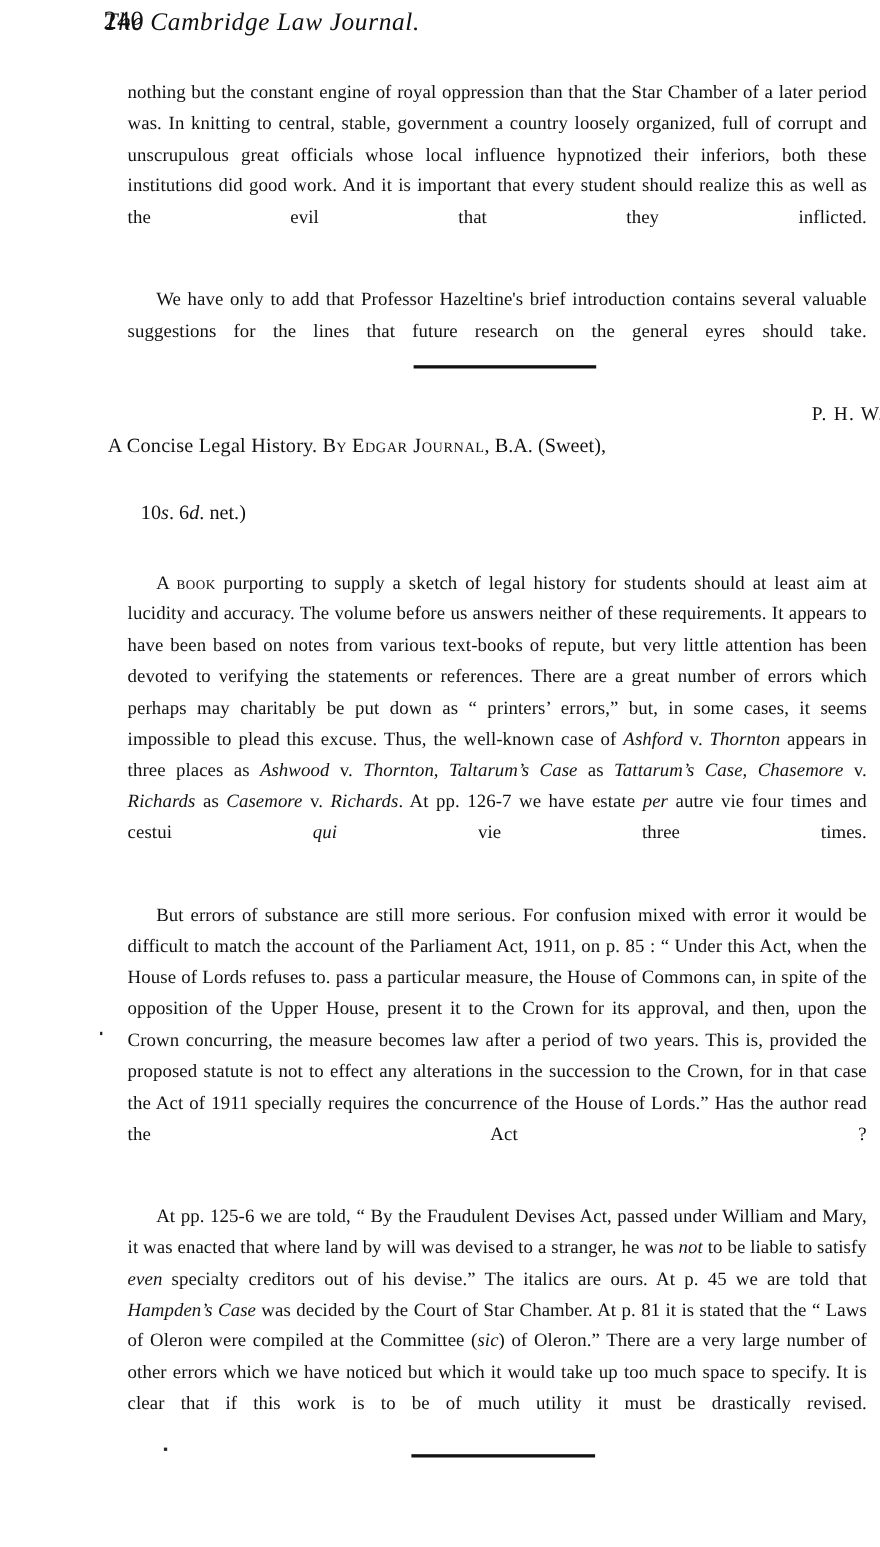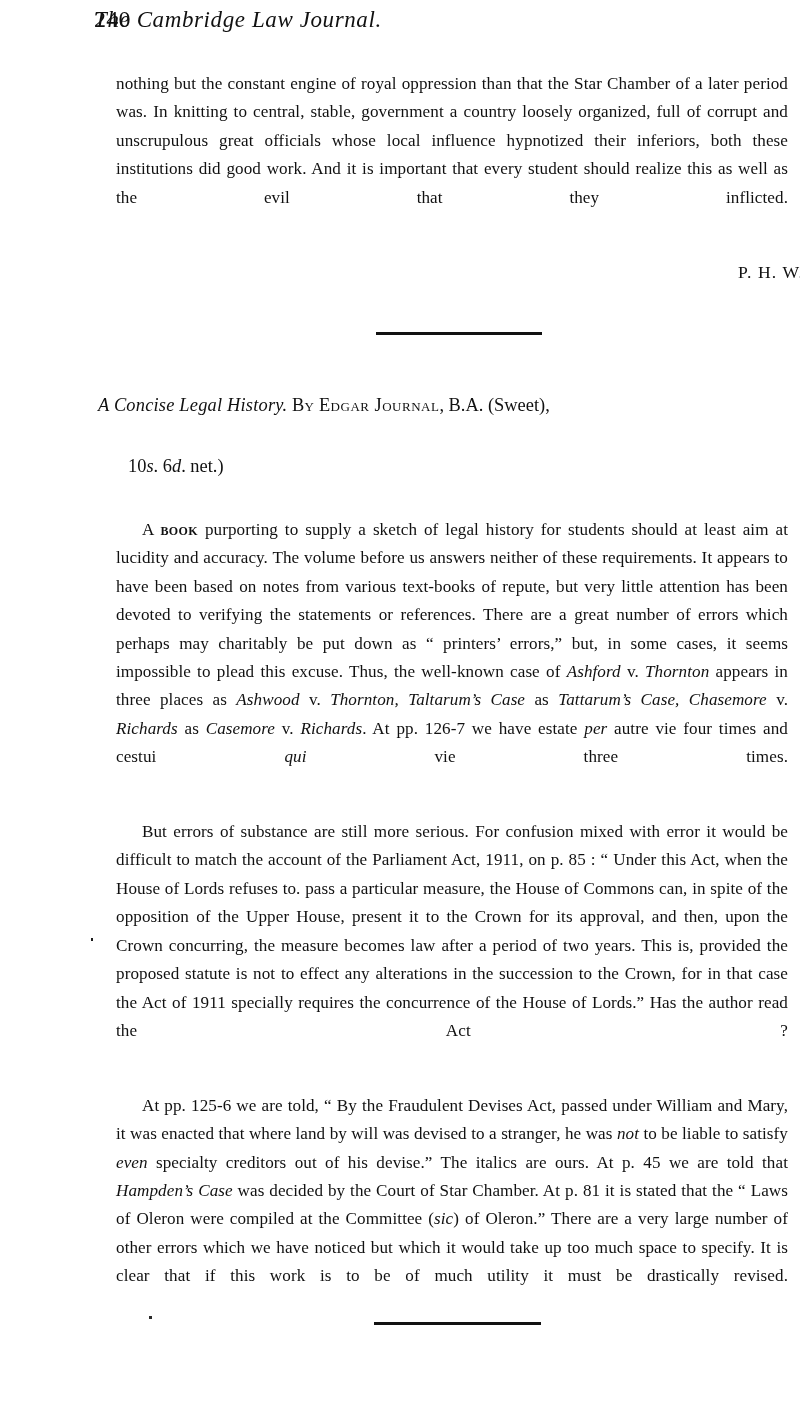--- a/index.html
+++ b/index.html
@@ -78,21 +78,20 @@
     content: "";
     display: inline-block;
     width: 100%;
   }
 
   i, em { font-style: italic; }
 
   .smallcaps {
     font-variant: small-caps;
     letter-spacing: 0.4px;
-    font-weight: bold;
   }
 
   .signature {
     margin: 0;
     font-size: 17.6px;
     line-height: 28px;
     text-align: right;
     letter-spacing: 1.1px;
     padding-right: 2px;
   }
@@ -123,21 +122,20 @@
     font-size: 18.4px;
     line-height: 30.6px;
     text-indent: 0;
     padding-left: 30px;
   }
   .citation .hang {
     display: block;
     margin-left: -30px;
   }
   .citation .booktitle {
-    font-style: italic;
     letter-spacing: 0.2px;
   }
   .citation .author {
     font-variant: small-caps;
     letter-spacing: 0.5px;
   }
   .citation .by {
     font-variant: small-caps;
     letter-spacing: 0.3px;
   }
@@ -173,20 +171,21 @@
 
 <div class="page">
 
   <div class="running-head">
     <div class="folio">240</div>
     <div class="head-title">The Cambridge Law Journal.</div>
   </div>
 
   <div class="textblock">
     <p class="flush" id="p1"><span>nothing but the constant engine of royal oppression than that the Star Chamber of a later period was.  In knitting to central, stable, government a country loosely organized, full of corrupt and unscrupulous great officials whose local influence hypnotized their inferiors, both these institutions did good work.  And it is important that every student should realize this as well as the evil that they inflicted.</span></p>
+    <p class="indent" id="p2"><span>We have only to add that Professor Hazeltine's brief introduction contains several valuable suggestions for the lines that future research on the general eyres should take.</span></p>
     <p class="signature">P. H. W.</p>
   </div>
 
   <div class="rule rule-top"></div>
 
   <div class="citation">
     <span class="hang">
       <span class="booktitle">A Concise Legal History.</span> <span class="by">By</span> <span class="author">Edgar Journal</span><span>, <span>B.A.</span> <span>(Sweet),</span></span>
     </span>
     <span><br><span>10</span><i>s</i><span>.  6</span><i>d</i><span>.  net.)</span></span>

